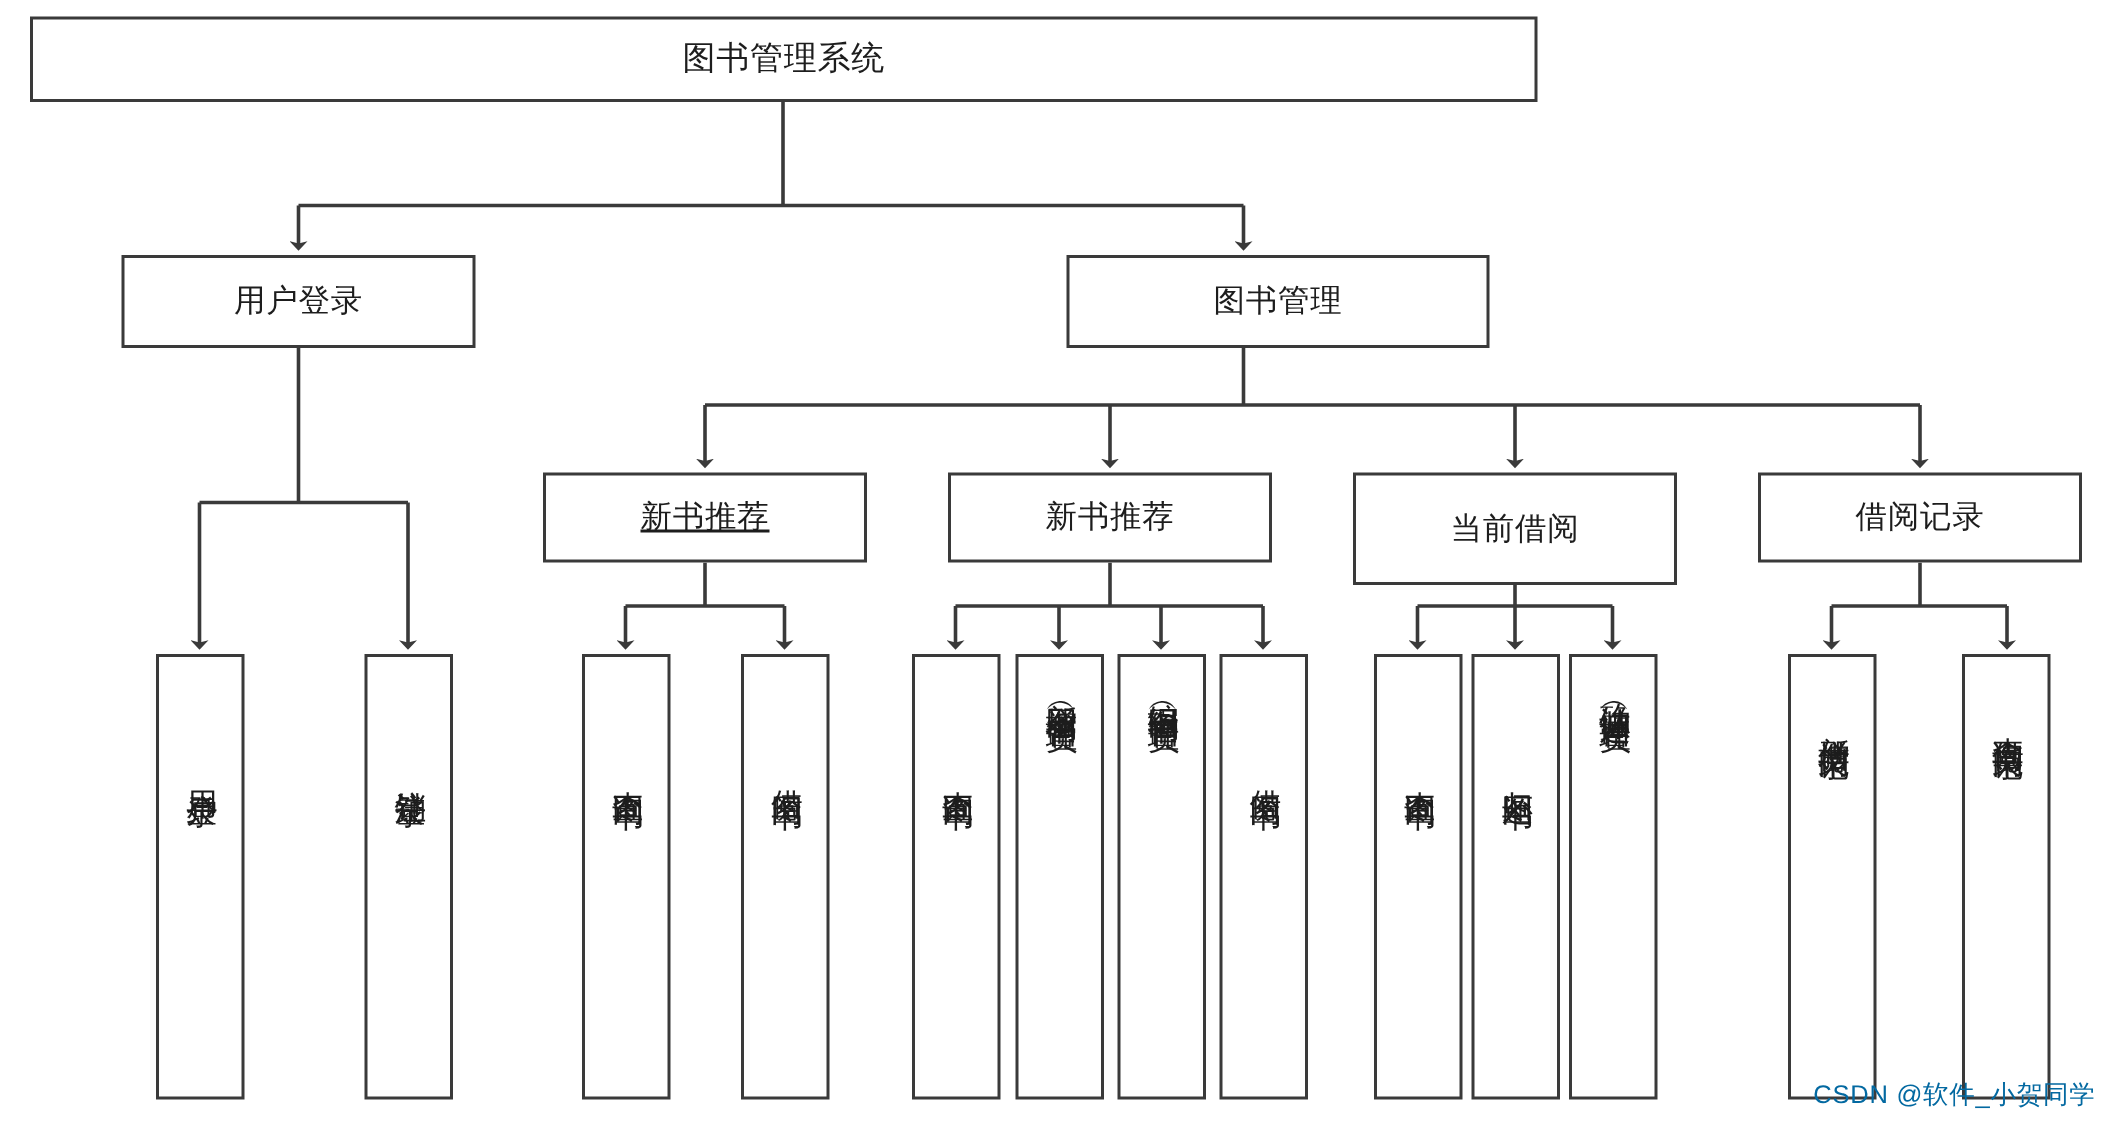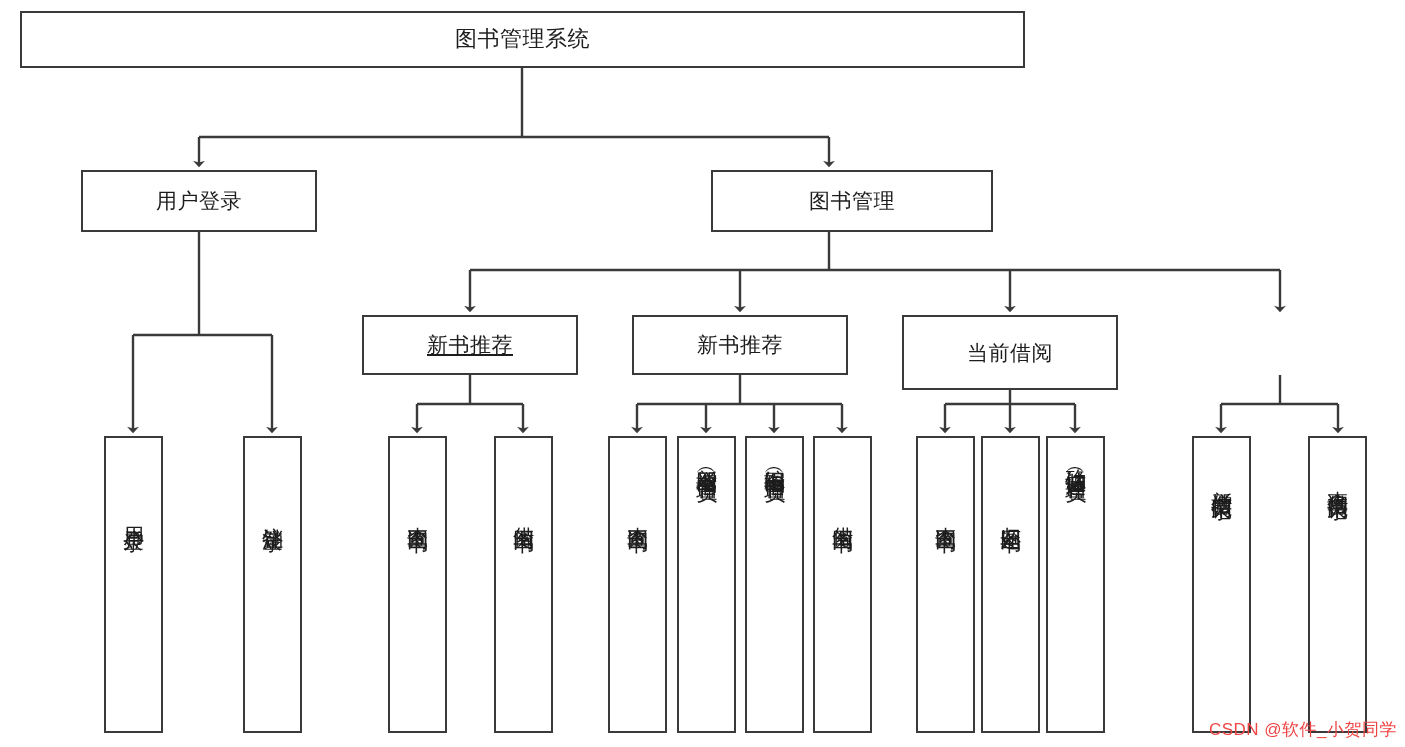--- a/index.html
+++ b/index.html
@@ -61,21 +61,21 @@
     font-size: 21px;
     line-height: 1.06;
     letter-spacing: 2px;
     white-space: nowrap;
   }
   .watermark {
     position: absolute;
     right: 8px;
     bottom: 6px;
     font-size: 17px;
-    color: #ef4444;
+    color: #0369a1;
     letter-spacing: 0.5px;
     z-index: 3;
     white-space: nowrap;
     user-select: none;
   }
 </style>
 </head>
 <body>
 
 <div id="diagram-root">
@@ -143,20 +143,23 @@
 
   <div class="node horiz" style="left:362px; top:315px; width:216px; height:60px;text-decoration:underline;">
     <span class="node-label">新书推荐</span>
   </div>
   <div class="node horiz" style="left:632px; top:315px; width:216px; height:60px;">
     <span class="node-label">新书推荐</span>
   </div>
   <div class="node horiz" style="left:902px; top:315px; width:216px; height:75px;">
     <span class="node-label">当前借阅</span>
   </div>
+  <div class="node horiz" style="left:1172px; top:315px; width:216px; height:60px;">
+    <span class="node-label">借阅记录</span>
+  </div>
 
   <div class="node vert" style="left:104px; top:436px; width:59px; height:297px; padding-top:72px;">
     <span class="node-label">用户登录</span>
   </div>
   <div class="node vert" style="left:243px; top:436px; width:59px; height:297px; padding-top:72px;">
     <span class="node-label">注销登录</span>
   </div>
 
   <div class="node vert" style="left:388px; top:436px; width:59px; height:297px; padding-top:72px;">
     <span class="node-label">查询图书</span>

